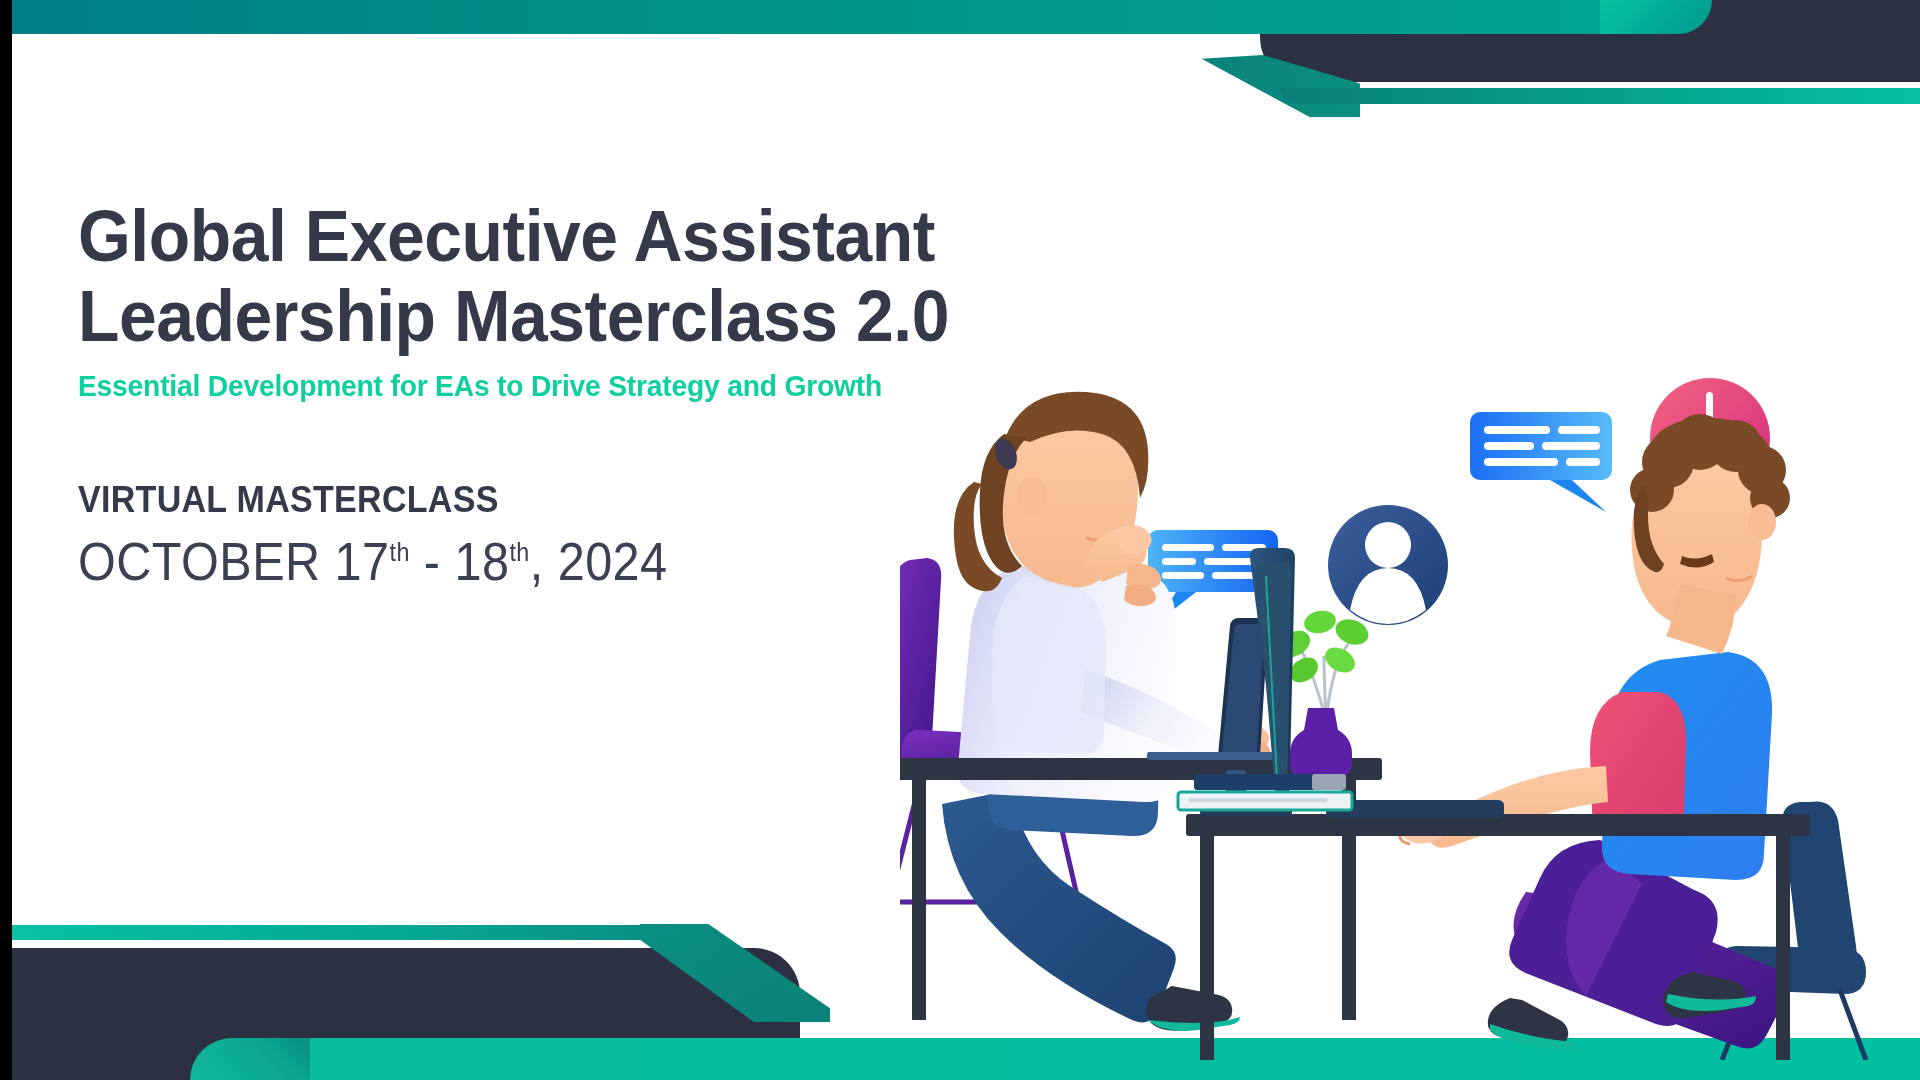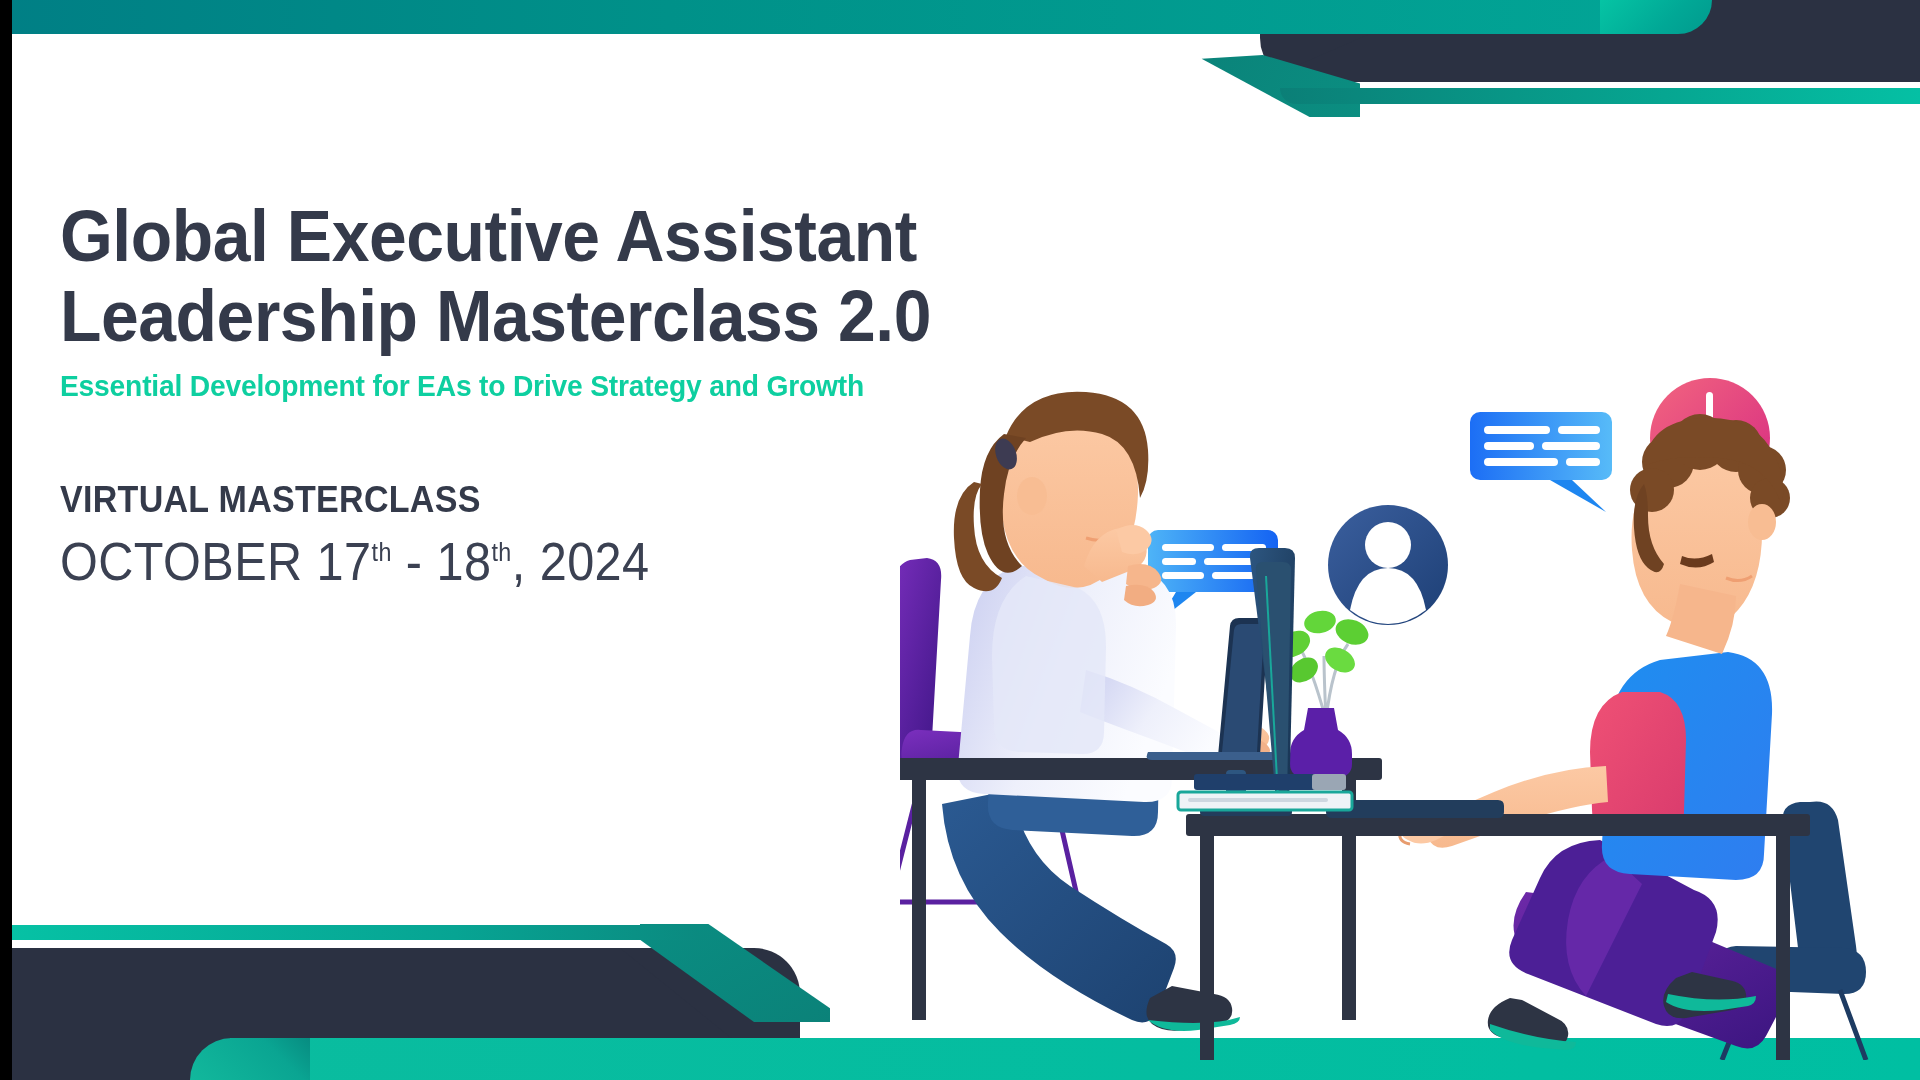--- a/index.html
+++ b/index.html
@@ -69,21 +69,21 @@
     background:linear-gradient(90deg,#0abc9f 0%,#04bda0 55%,#00bfa2 100%);
     z-index:12;
   }
   .bottom-bar-cap {
     position:absolute; left:190px; bottom:0; width:120px; height:42px;
     background:linear-gradient(45deg,#12b89c 0%,#0aa592 70%,#078c81 100%);
     border-radius:70px 0 0 0; z-index:13;
   }
 
   
-  .text-block { position:absolute; left:60px; top:196px; z-index:20; }
+  .text-block { position:absolute; left:78px; top:196px; z-index:20; }
   .title {
     font-family:"Liberation Sans Narrow","Liberation Sans", sans-serif;
     font-weight:bold; font-size:73px; line-height:1.09;
     letter-spacing:-0.5px; color:#343a4a;
     transform:scaleX(0.93); transform-origin:left center; white-space:nowrap;
   }
   .subtitle {
     margin-top:14px; font-family:"Liberation Sans Narrow","Liberation Sans", sans-serif;
     font-weight:bold; font-size:30px; color:#0ecfa0; letter-spacing:-0.2px;
     transform:scaleX(0.94); transform-origin:left center; white-space:nowrap;

